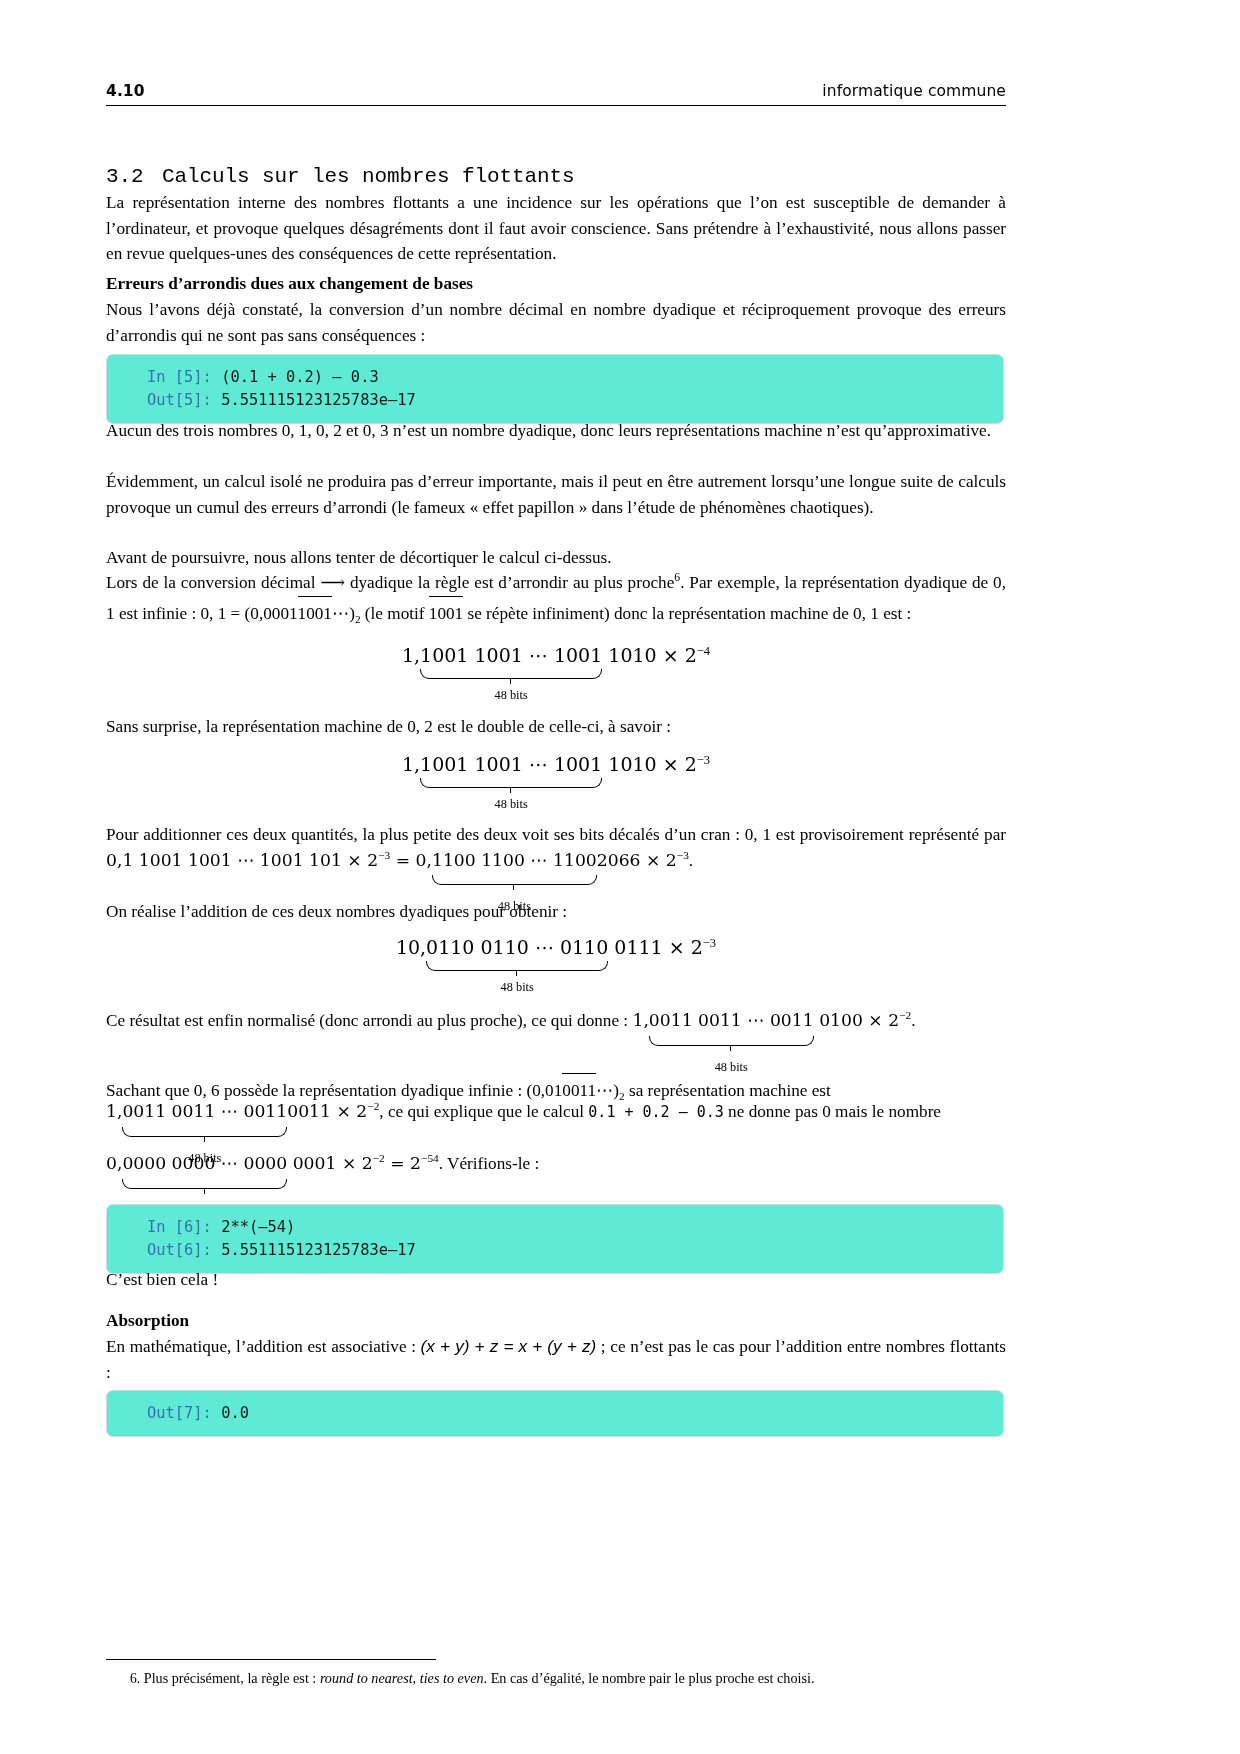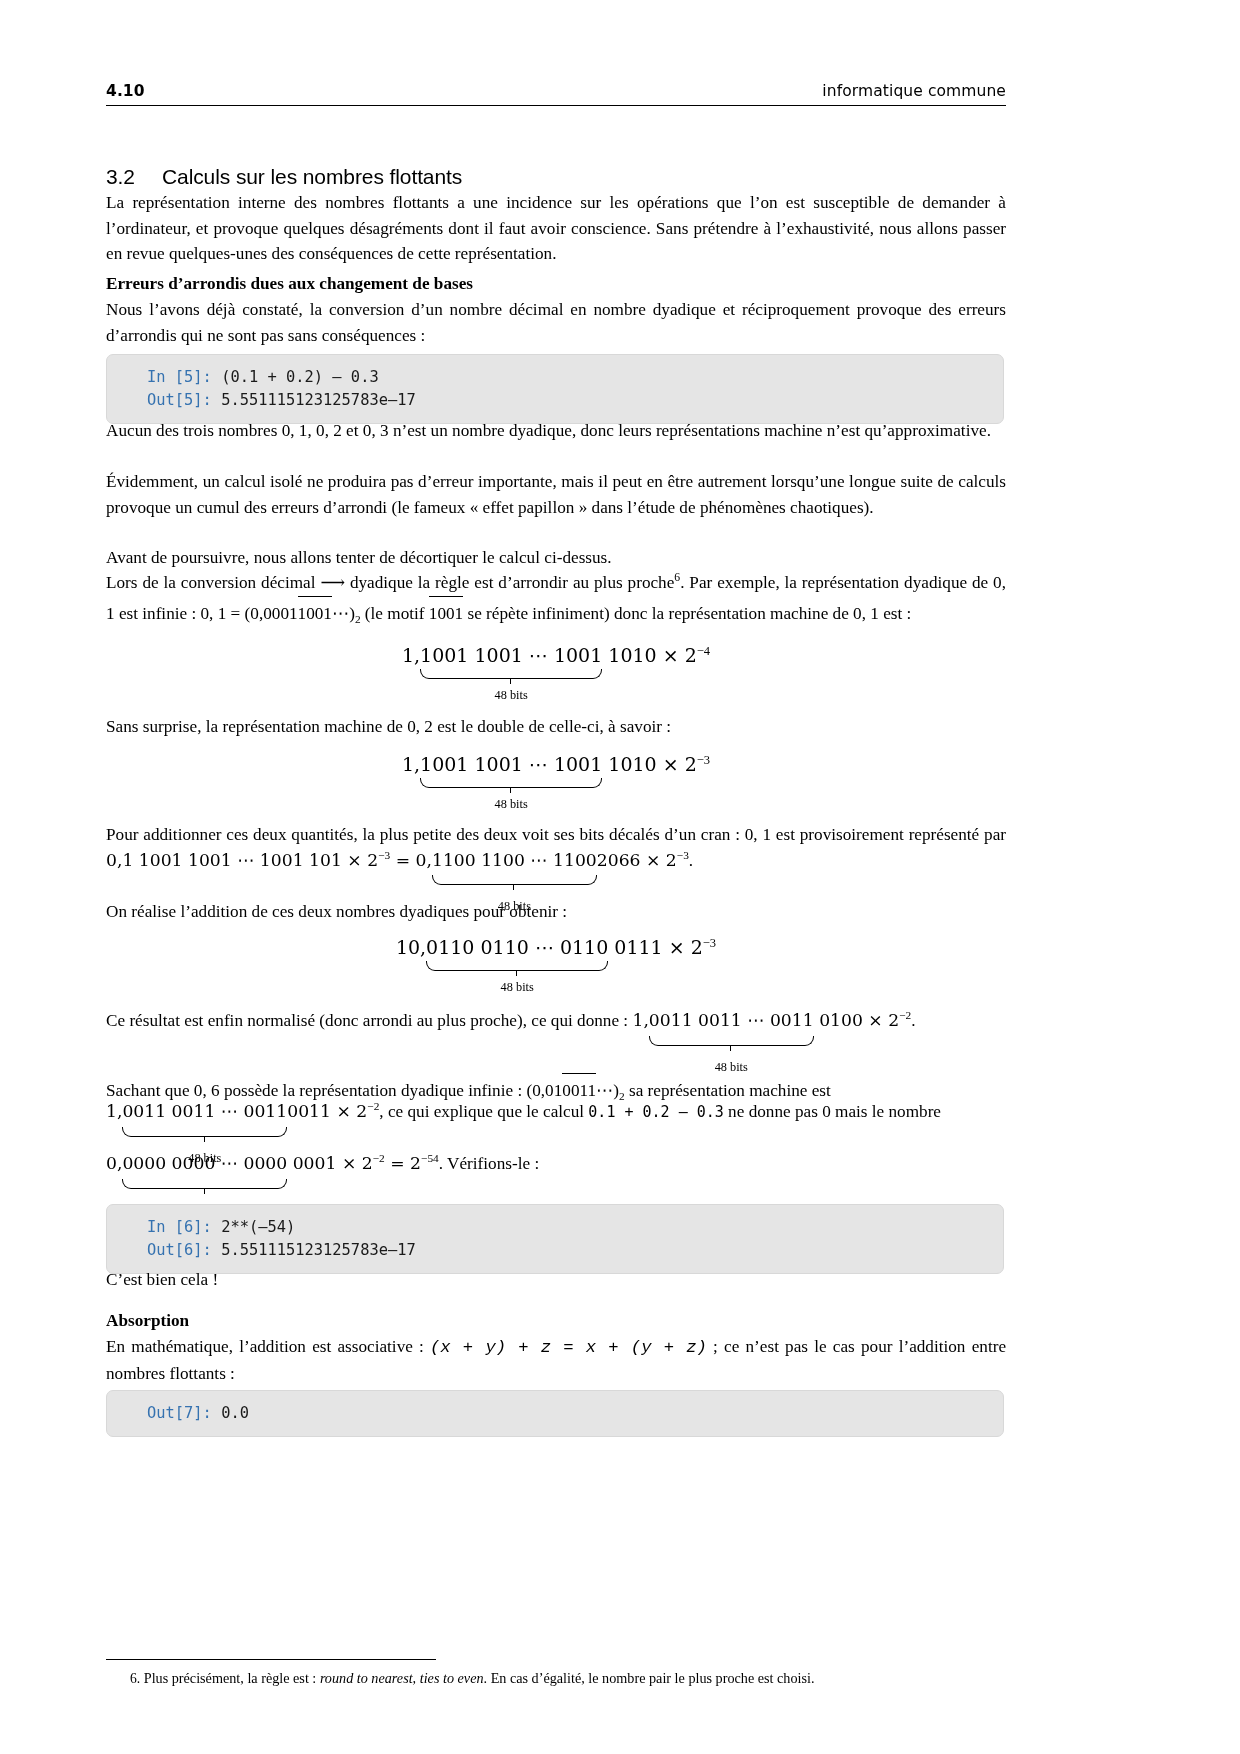--- a/index.html
+++ b/index.html
@@ -32,21 +32,21 @@
     border-bottom: 1.3px solid #000;
   }
   .runhead .folio { font-weight: 700; }
   .runhead .running { font-weight: 400; }
 
   
   .sec-head {
     position: absolute;
     left: 106px;
     top: 148px;
-    font-family: Liberation Sans, sans-serif;
+    font-family: Liberation Mono, monospace;
     font-size: 21px;
     font-weight: 400;
     letter-spacing: -0.1px;
   }
   .sec-head .num { display: inline-block; width: 56px; font-weight: 400; }
 
   .sub-head {
     font-weight: 700;
     font-size: 17.2px;
     font-family: "Liberation Serif", serif;
@@ -63,21 +63,21 @@
     left: 106px;
   }
   .para.nojust { text-align: left; }
 
   
   .codebox {
     position: absolute;
     left: 106px;
     width: 898px;
     box-sizing: border-box;
-    background: #e5e5e5;
+    background: #5eead4;
     border: 1px solid #d8d8d8;
     border-radius: 7px;
     padding: 11px 0 11px 40px;
     font-family: "DejaVu Sans Mono", monospace;
     font-size: 15.4px;
     line-height: 23px;
     color: #1a1a1a;
   }
   .codebox .prompt { color: #3572b0; }
   .codebox .line { white-space: pre; }
@@ -87,21 +87,21 @@
     position: absolute;
     left: 106px;
     width: 900px;
     text-align: center;
     font-size: 19px;
   }
   .math {
     font-family: "DejaVu Serif", "Liberation Serif", serif;
     font-style: normal;
   }
-  .mi { font-style: italic; font-family: Liberation Mono, monospace; }
+  .mi { font-style: italic; font-family: Liberation Sans, sans-serif; }
   sup.exp { font-size: 0.66em; vertical-align: super; line-height: 0; }
   sub.sb  { font-size: 0.66em; vertical-align: sub;   line-height: 0; }
 
   
   .ub { display: inline-block; position: relative; vertical-align: baseline; }
   .ub > .ub-content { display: inline-block; }
   .ub > .brace {
     position: absolute;
     left: 0; right: 0;
     top: 100%;

